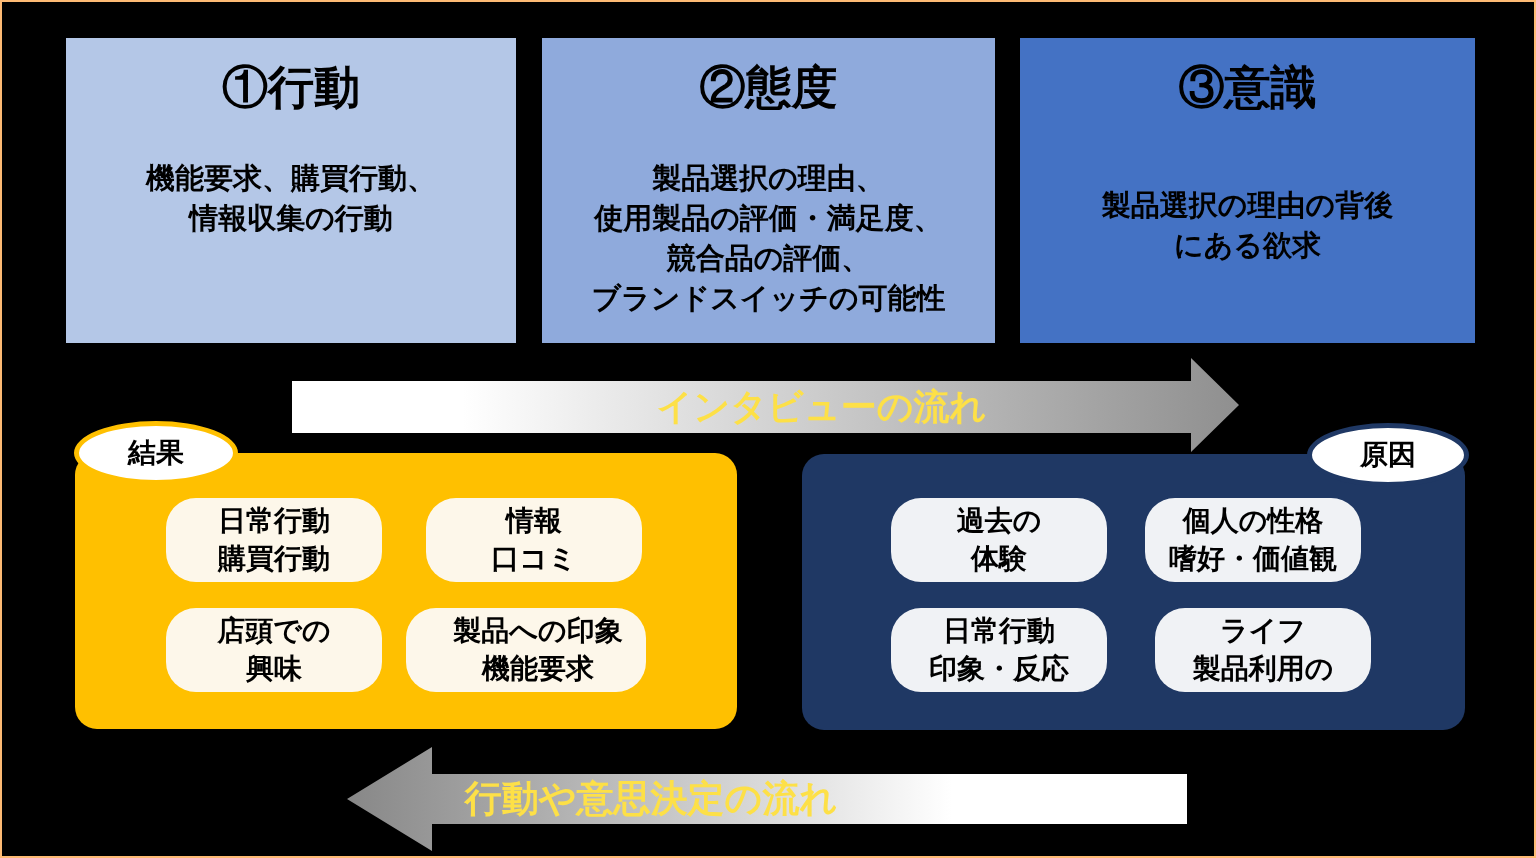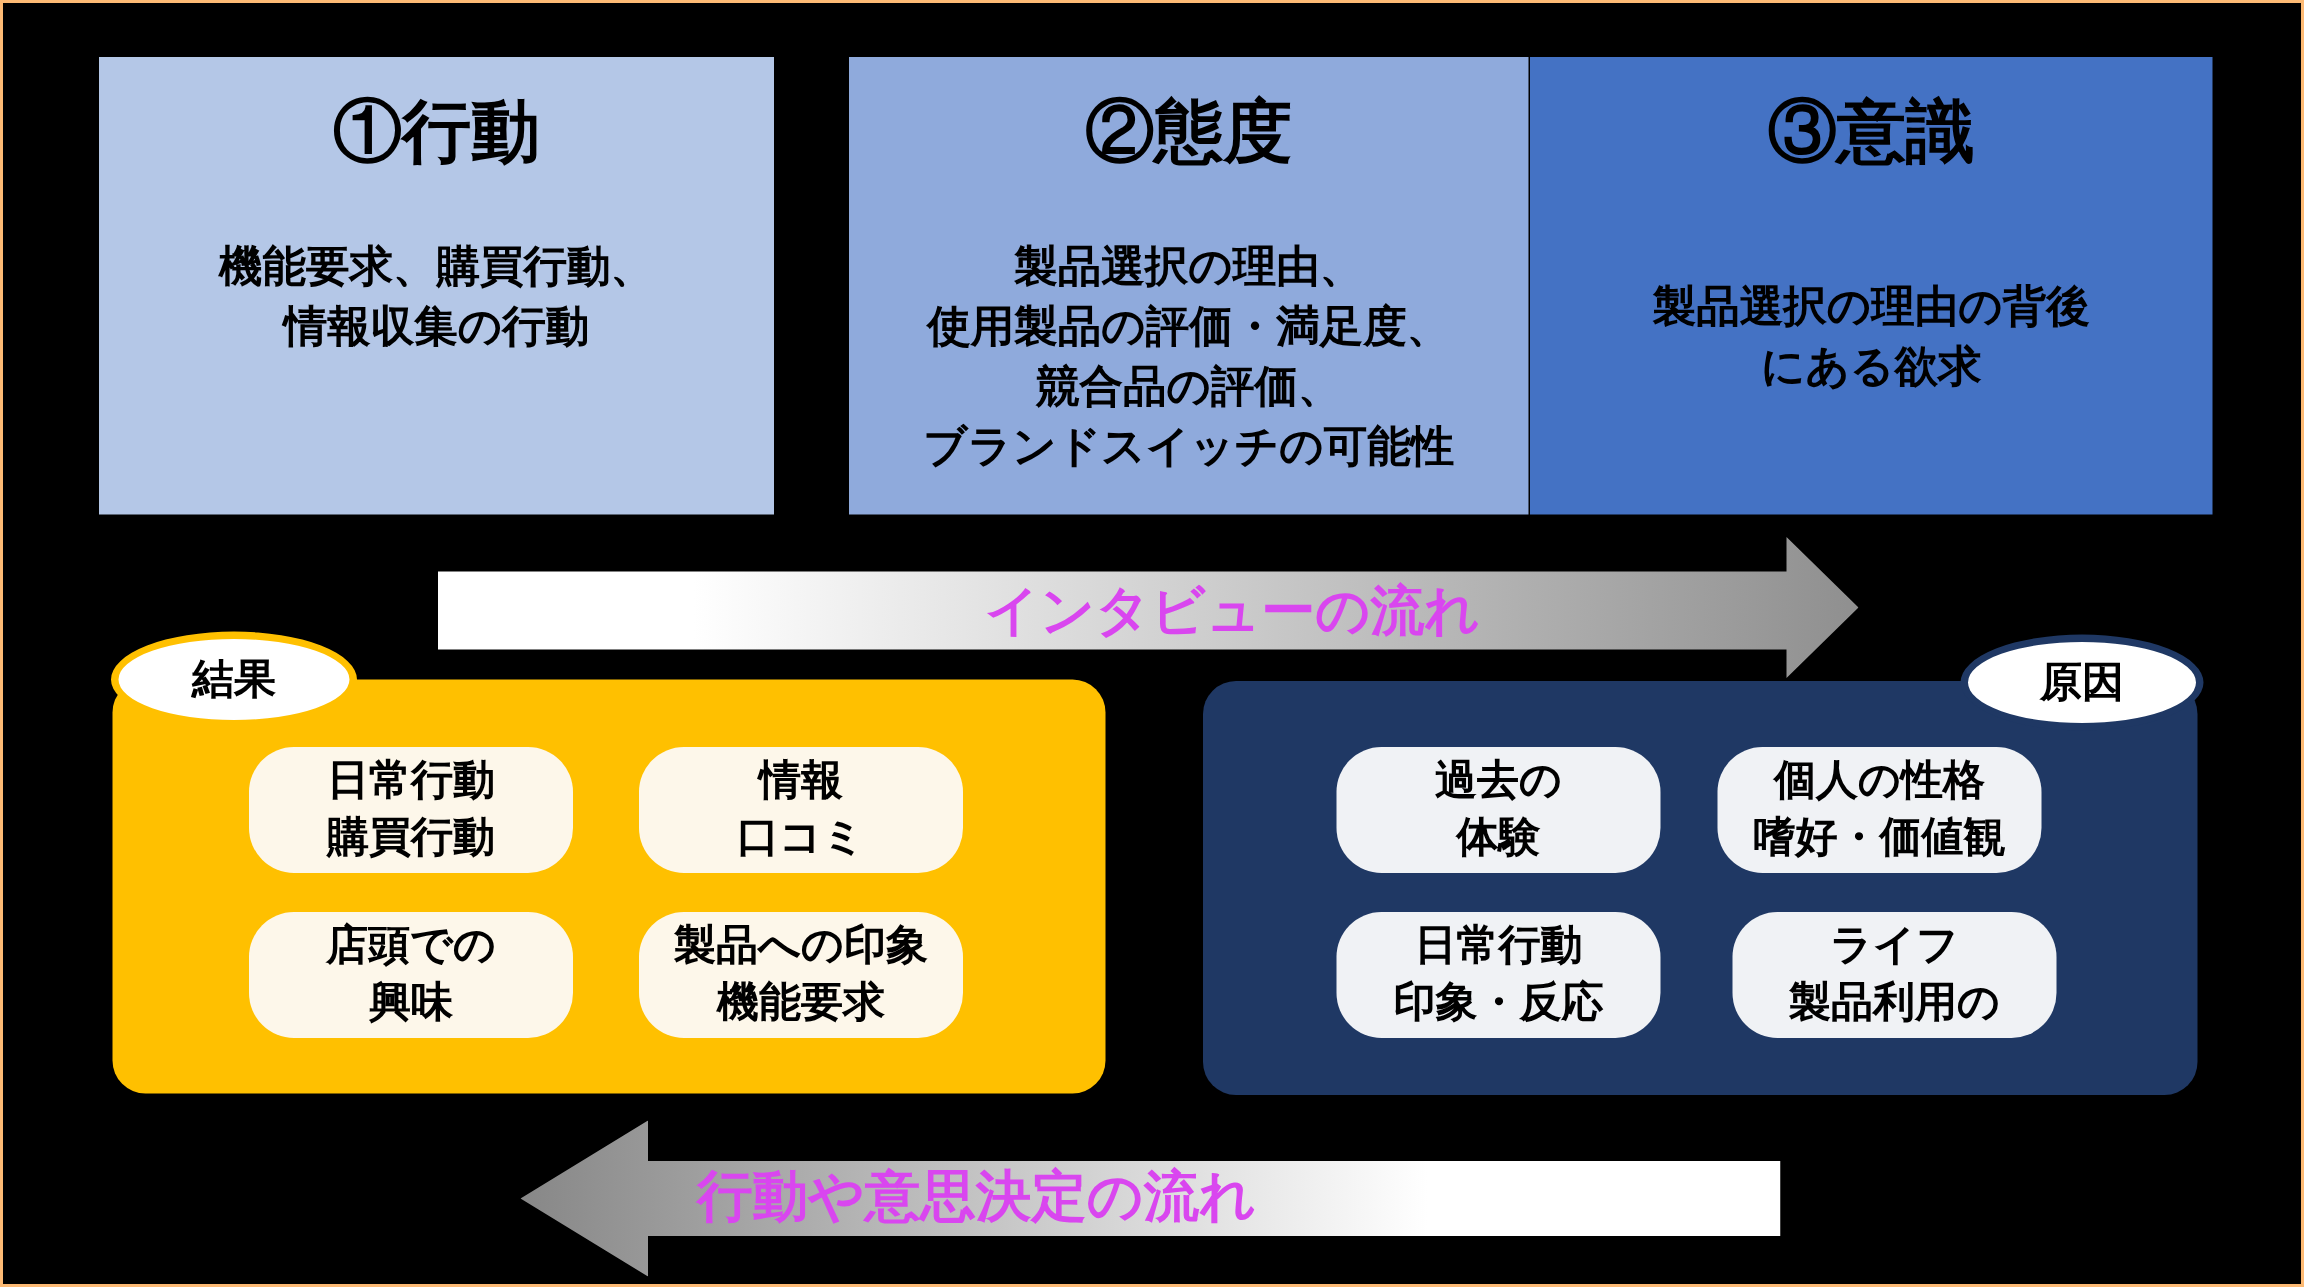--- a/index.html
+++ b/index.html
@@ -11,52 +11,52 @@
     box-sizing:border-box;
     overflow:hidden;
     font-family:Liberation Serif, serif;
     font-weight:bold;
     color:#000;
   }
   
   .tbox{position:absolute;top:36px;height:305px;box-sizing:border-box;
         display:flex;flex-direction:column;align-items:center;text-align:center;}
   .tbox1{left:64px;width:450px;background:#b4c7e7;}
-  .tbox2{left:564px;width:453px;background:#8faadc;}
+  .tbox2{left:540px;width:453px;background:#8faadc;}
   .tbox3{left:1018px;width:455px;background:#4472c4;gap:27px;}
   .tbox-title{margin:0;padding-top:24px;font-size:46px;line-height:52px;}
   .tbox-body{margin:44px 0 0 0;font-size:29px;line-height:40px;white-space:pre-line;}
   
   .arrow{position:absolute;}
   .arrow svg{display:block;}
   .arrow-top{left:290px;top:356px;width:947px;height:94px;}
   .arrow-bottom{left:345px;top:745px;width:840px;height:104px;}
   .arrow-label{position:absolute;left:0;width:100%;text-align:center;
-               font-size:36px;color:#d946ef;box-sizing:border-box;}
+               font-size:36px;color:#fde047;box-sizing:border-box;}
   .arrow-top .arrow-label{top:23px;height:52px;line-height:52px;padding-left:112px;}
   .arrow-bottom .arrow-label{top:27px;height:50px;line-height:50px;padding-right:232px;font-size:37px;}
   
   .group{position:absolute;border-radius:22px;}
   .group-result{left:73px;top:451px;width:662px;height:276px;background:#ffc000;}
   .group-cause{left:800px;top:452px;width:663px;height:276px;background:#1f3864;}
   .badge{position:absolute;box-sizing:border-box;border-radius:50%;
          background:#ffffff;display:flex;align-items:center;justify-content:center;
          font-size:28px;z-index:3;}
   .badge-result{left:72px;top:419px;width:164px;height:64px;border:5px solid #ffc000;}
   .badge-cause{left:1305px;top:421px;width:162px;height:64px;border:5px solid #1f3864;}
   
   .card{position:absolute;width:216px;height:84px;border-radius:30px;
         display:flex;align-items:center;justify-content:center;text-align:center;
         font-size:28px;line-height:38px;white-space:pre-line;z-index:2;}
   .card-cream{background:#fdf7ea;}
   .card-light{background:#f0f2f5;}
   .c1{left:164px;top:496px;}
   .c2{left:424px;top:496px;}
   .c3{left:164px;top:606px;}
-  .c4{left:424px;top:606px;}
+  .c4{left:404px;top:606px;padding-left:24px;}
   .c5{left:889px;top:496px;}
   .c6{left:1143px;top:496px;}
   .c7{left:889px;top:606px;}
   .c8{left:1153px;top:606px;}
 </style>
 </head>
 <body>
 
 <div class="canvas">
 

